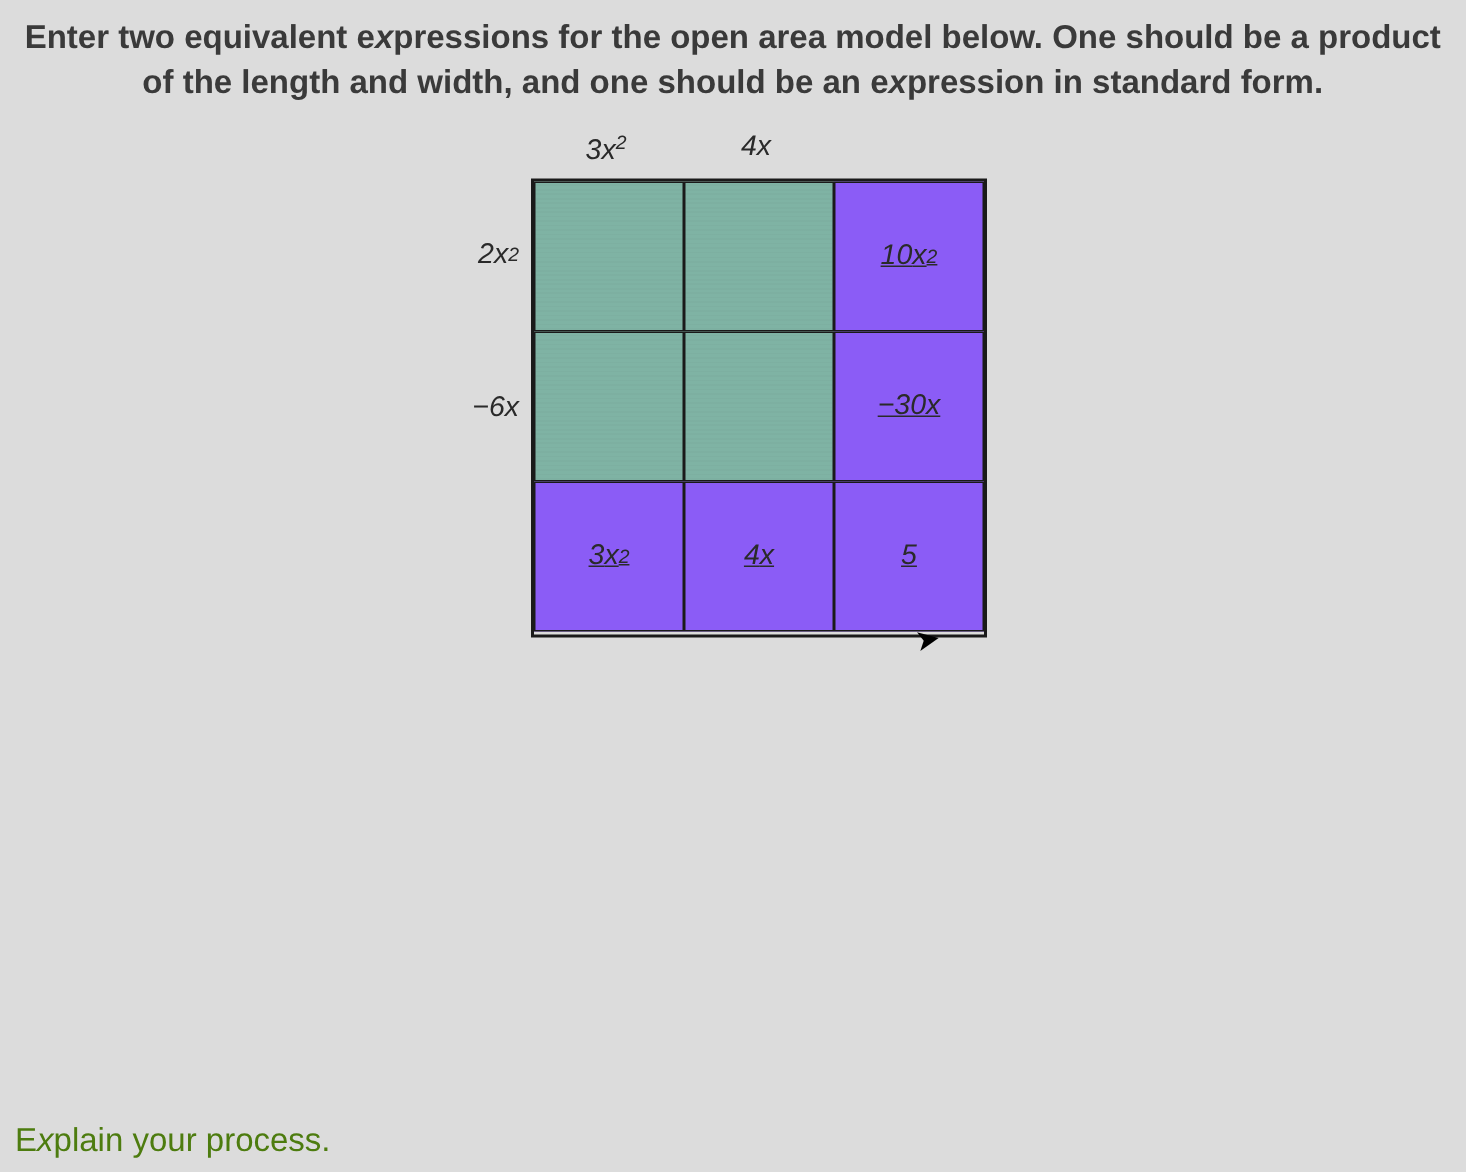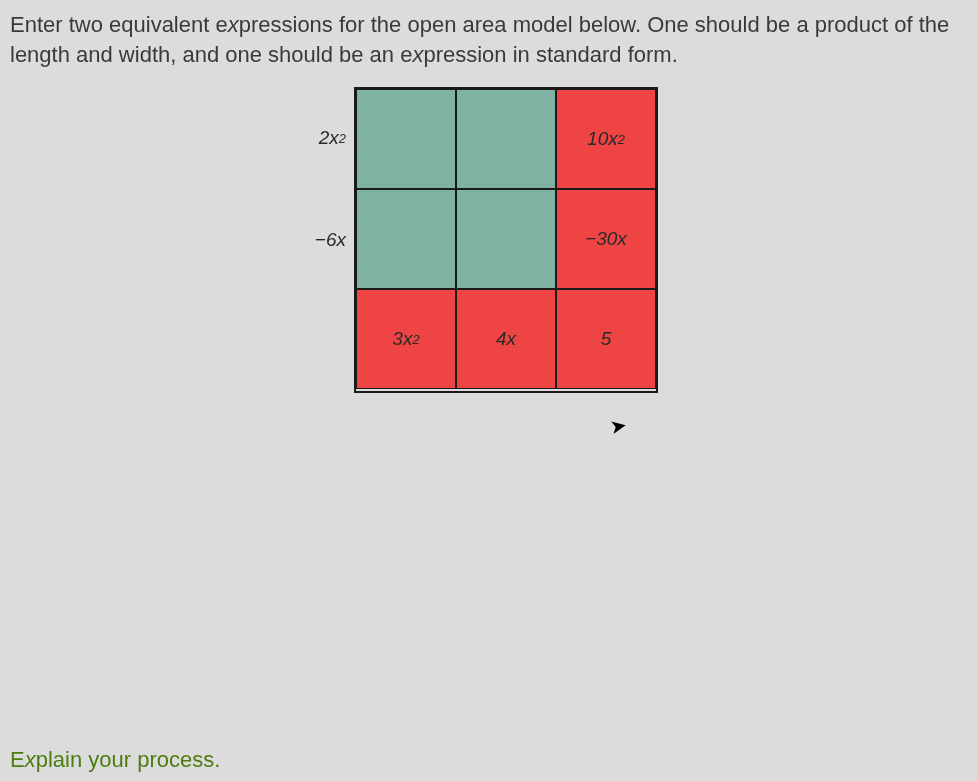--- a/index.html
+++ b/index.html
@@ -8,24 +8,25 @@
     height: 781px;
     background: #dcdcdc;
     font-family: Arial, Helvetica, sans-serif;
     color: #2a2a2a;
     padding: 10px 10px 0 10px;
     position: relative;
     overflow: hidden;
   }
   .prompt {
     font-size: 22px;
-    font-weight: normal;
+    font-weight: bold;
     line-height: 1.35;
     color: #3a3a3a;
     margin-bottom: 18px;
+    text-align: center;
   }
   .model-wrap {
     position: relative;
     width: 640px;
     margin: 0 auto 0 280px;
   }
   .top-labels {
     display: flex;
     margin-left: 64px;
   }
@@ -61,21 +62,21 @@
     background: #7fb3a4;
     border: 1px solid #1a1a1a;
     display: flex;
     align-items: center;
     justify-content: center;
     font-style: italic;
     font-size: 19px;
     color: #2a2a2a;
     background-image: repeating-linear-gradient(0deg, rgba(0,0,0,0.02) 0, rgba(0,0,0,0.02) 1px, transparent 1px, transparent 3px);
   }
-  .cell.sel { background: #ef4444; }
+  .cell.sel { background: #8b5cf6; text-decoration: underline; }
   sup { font-size: 0.68em; }
   .explain {
     position: absolute;
     bottom: 8px;
     left: 10px;
     font-size: 22px;
     color: #4d7c0f;
   }
   .cursor {
     position: absolute;
@@ -85,20 +86,25 @@
     color: #000;
     transform: rotate(-10deg);
   }
 </style>
 </head>
 <body>
 
 <div class="prompt">Enter  two equivalent e<i>x</i>pressions for the open area model below. One should be a product of the length and width, and one should be an e<i>x</i>pression in standard form.</div>
 
 <div class="model-wrap">
+  <div class="top-labels">
+    <div class="lbl">3<i>x</i><sup>2</sup></div>
+    <div class="lbl">4<i>x</i></div>
+    <div class="lbl"></div>
+  </div>
 
   <div class="row">
     <div style="display:flex;flex-direction:column">
       <div class="side-lbl" style="height:102px">2<i>x</i><sup>2</sup></div>
       <div class="side-lbl" style="height:102px">−6<i>x</i></div>
       <div class="side-lbl" style="height:102px"></div>
     </div>
     <div class="grid">
       <div class="grid-row">
         <div class="cell"></div>

